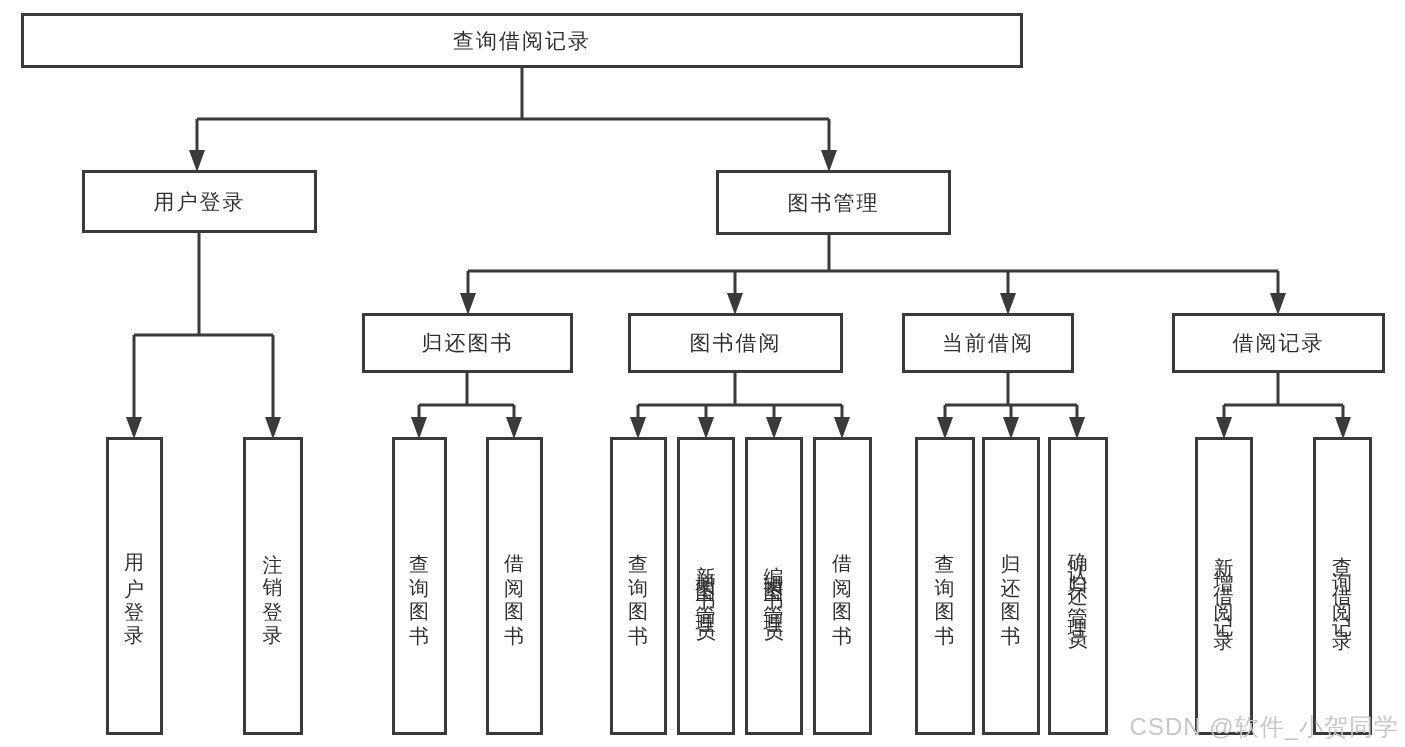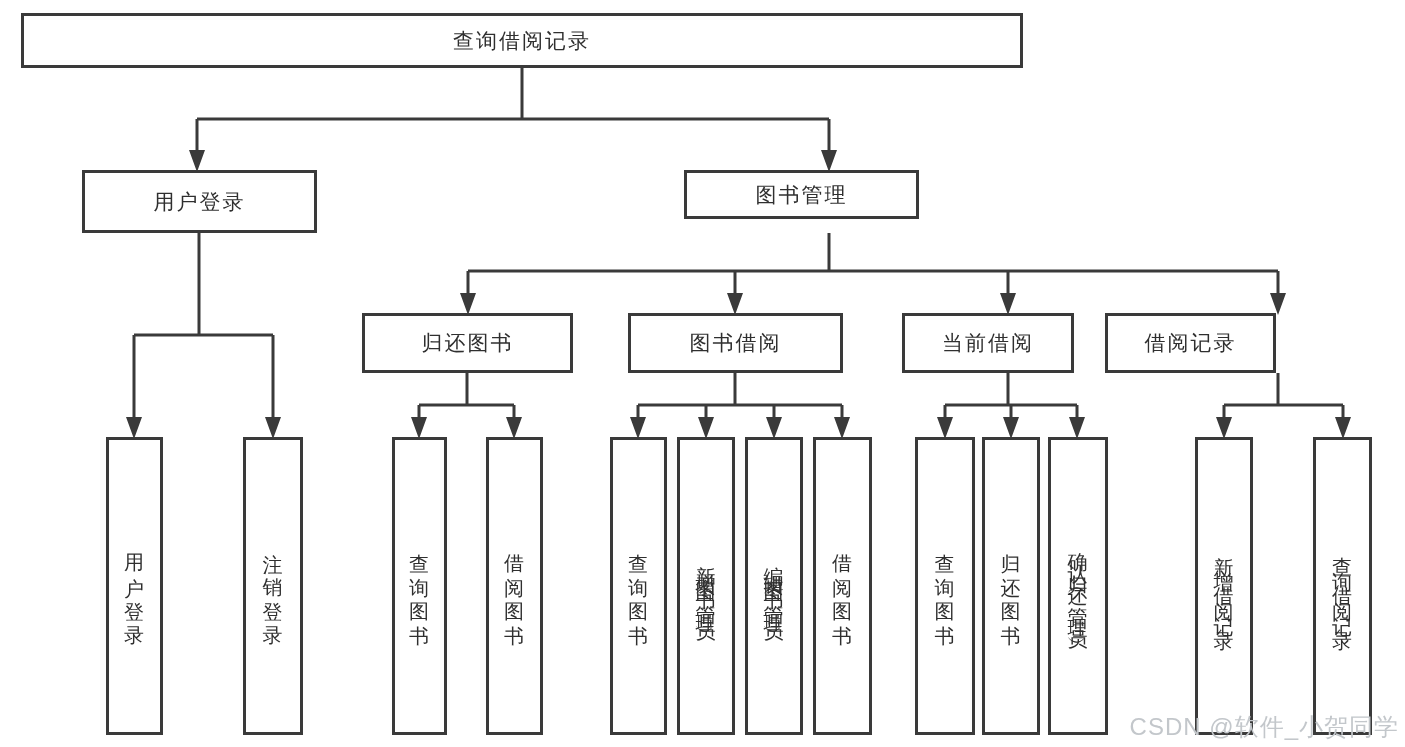--- a/index.html
+++ b/index.html
@@ -124,34 +124,34 @@
       M1335 417 L1351 417 L1343 439 Z"></path>
   </svg>
 
   <div class="hbox" style="left:21px;top:13px;width:1002px;height:55px">
     <span>查询借阅记录</span>
   </div>
 
   <div class="hbox" style="left:82px;top:170px;width:235px;height:63px">
     <span>用户登录</span>
   </div>
-  <div class="hbox" style="left:684px;top:170px;width:235px;height:49px">
+  <div class="hbox" style="left:716px;top:170px;width:235px;height:65px">
     <span>图书管理</span>
   </div>
 
   <div class="hbox" style="left:362px;top:313px;width:211px;height:60px">
     <span>归还图书</span>
   </div>
   <div class="hbox" style="left:628px;top:313px;width:215px;height:60px">
     <span>图书借阅</span>
   </div>
   <div class="hbox" style="left:902px;top:313px;width:172px;height:60px">
     <span>当前借阅</span>
   </div>
-  <div class="hbox" style="left:1105px;top:313px;width:171px;height:60px">
+  <div class="hbox" style="left:1172px;top:313px;width:213px;height:60px">
     <span>借阅记录</span>
   </div>
 
   <div class="vbox ls4" style="left:106px;width:57px">
     <span>用户登录</span>
   </div>
   <div class="vbox ls4" style="left:243px;width:60px">
     <span>注销登录</span>
   </div>
 

